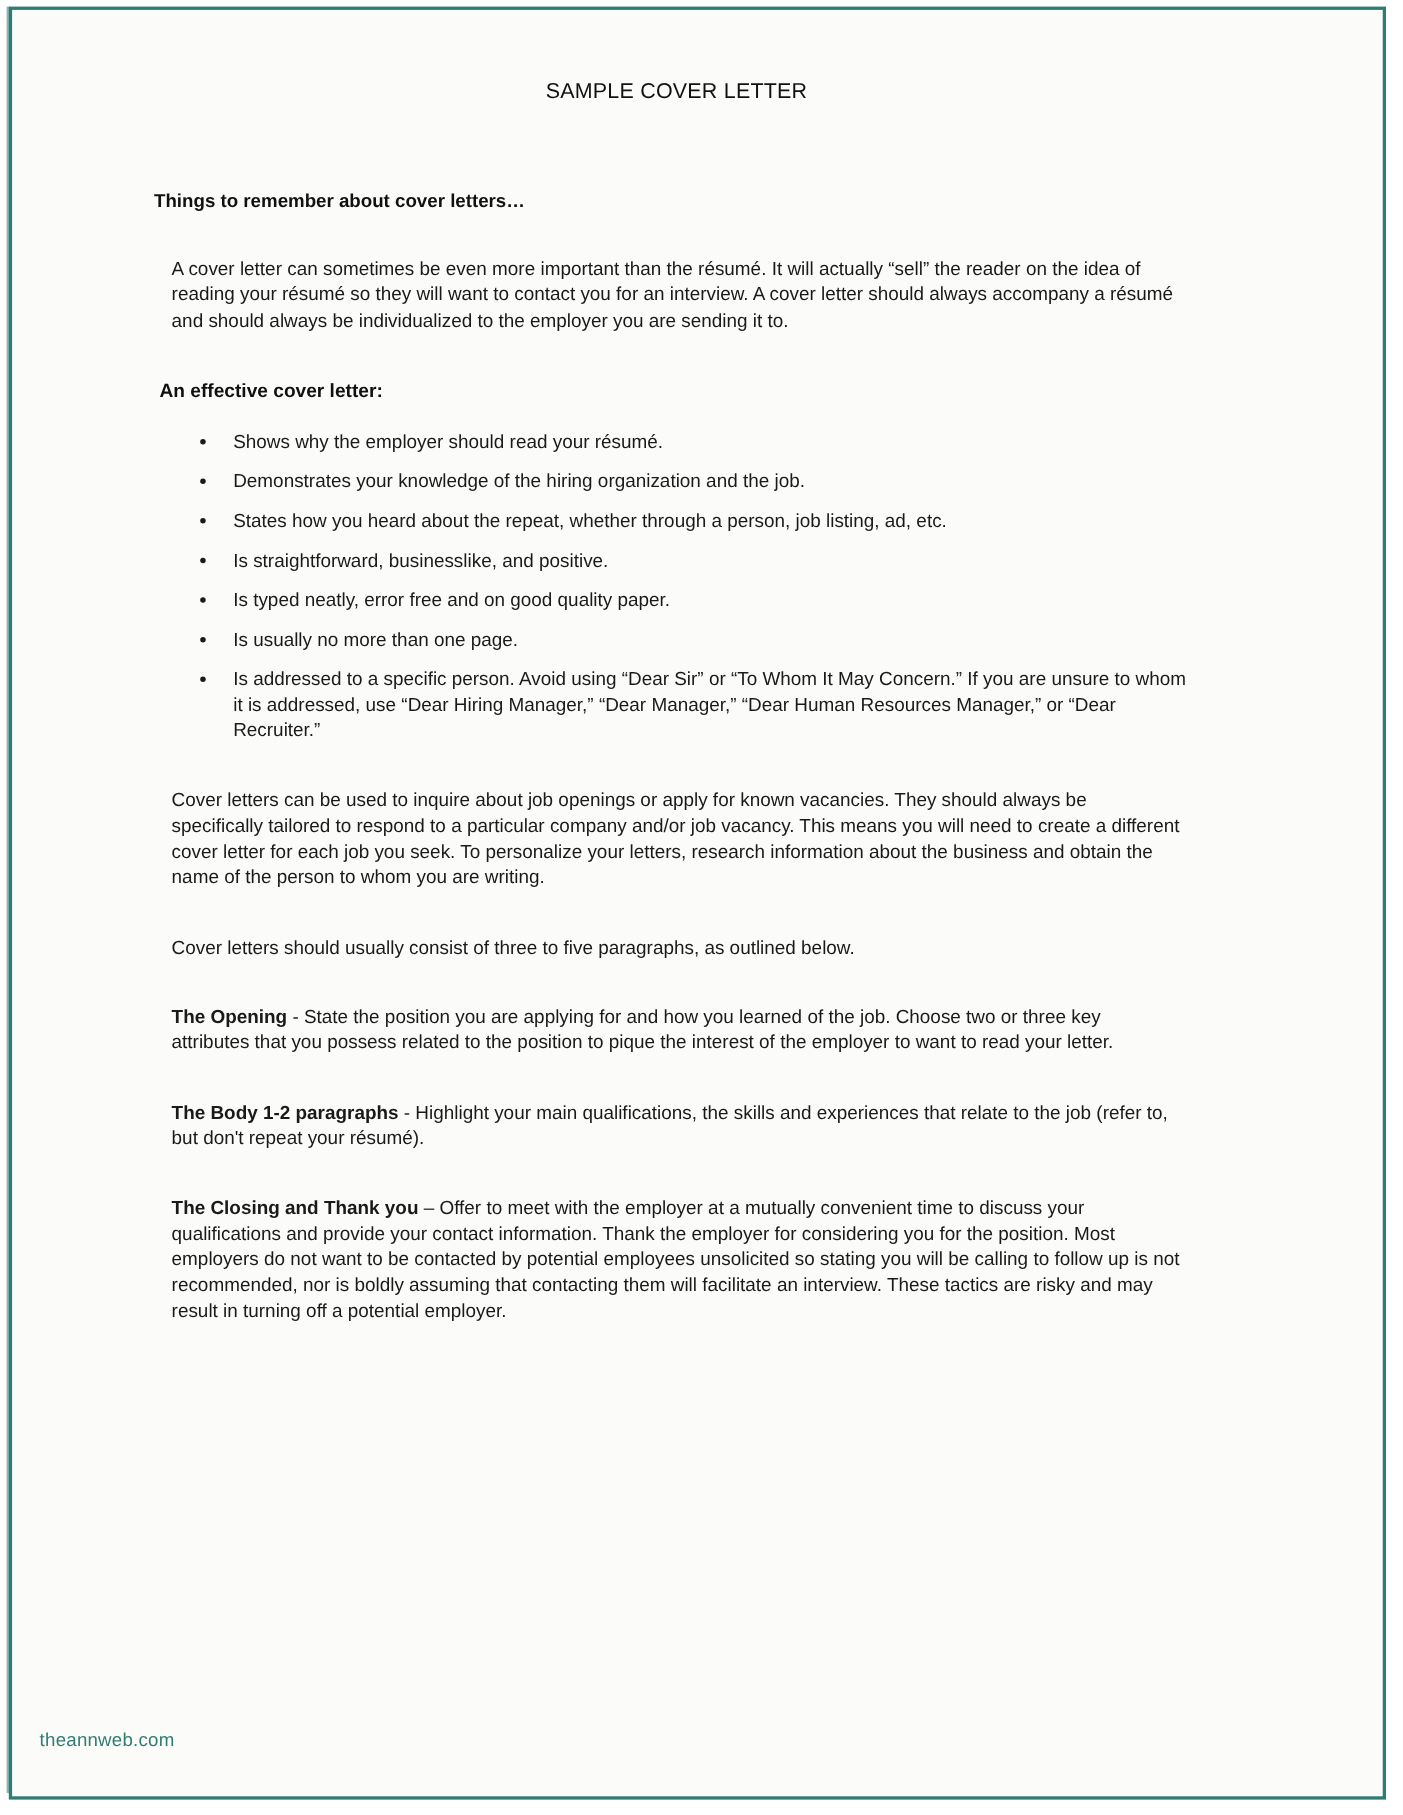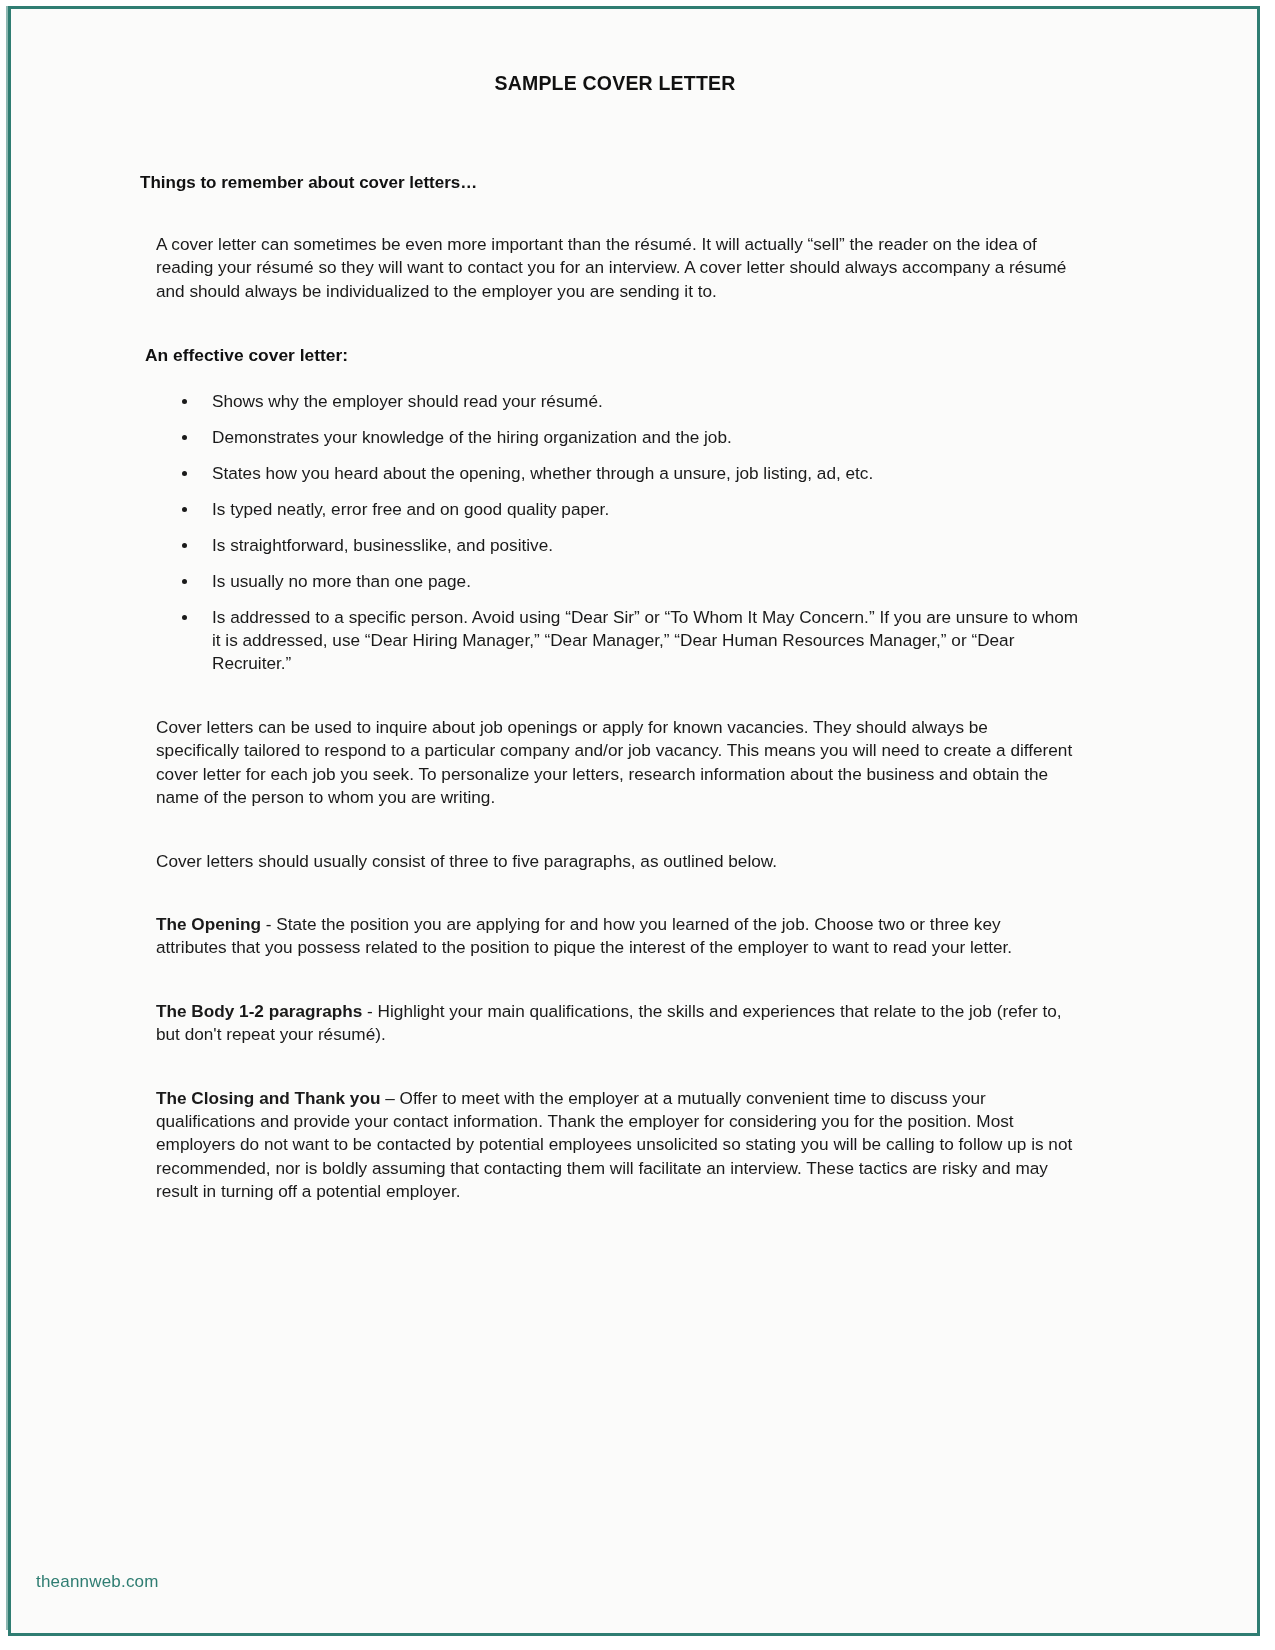--- a/index.html
+++ b/index.html
@@ -40,21 +40,21 @@
   .content {
     position: absolute;
     left: 140px;
     top: 0;
     width: 950px;
     box-sizing: border-box;
     color: #1a1a1a;
   }
   .doc-title {
     text-align: center;
-    font-weight: bold;
+    font-weight: normal;
     font-size: 19.5px;
     letter-spacing: .2px;
     margin: 0;
     padding-top: 72px;
     color: #111111;
   }
   .section-heading {
     font-weight: bold;
     font-size: 17px;
     margin: 0;
@@ -127,23 +127,23 @@
 
     <h2 class="section-heading">Things to remember about cover letters…</h2>
 
     <p class="body-text">A cover letter can sometimes be even more important than the résumé. It will actually “sell” the reader on the idea of reading your résumé so they will want to contact you for an interview. A cover letter should always accompany a résumé and should always be individualized to the employer you are sending it to.</p>
 
     <p class="sub-heading">An effective cover letter:</p>
 
     <ul class="bullets">
       <li><span class="bullet-dot"></span><span>Shows why the employer should read your résumé.</span></li>
       <li><span class="bullet-dot"></span><span>Demonstrates your knowledge of the hiring organization and the job.</span></li>
-      <li><span class="bullet-dot"></span><span>States how you heard about the opening, whether through a unsure, job listing, ad, etc.</span></li>
+      <li><span class="bullet-dot"></span><span>States how you heard about the repeat, whether through a person, job listing, ad, etc.</span></li>
+      <li><span class="bullet-dot"></span><span>Is straightforward, businesslike, and positive.</span></li>
       <li><span class="bullet-dot"></span><span>Is typed neatly, error free and on good quality paper.</span></li>
-      <li><span class="bullet-dot"></span><span>Is straightforward, businesslike, and positive.</span></li>
       <li><span class="bullet-dot"></span><span>Is usually no more than one page.</span></li>
       <li><span class="bullet-dot"></span><span>Is addressed to a specific person. Avoid using “Dear Sir” or “To Whom It May Concern.” If you are unsure to whom it is addressed, use “Dear Hiring Manager,” “Dear Manager,” “Dear Human Resources Manager,” or “Dear Recruiter.”</span></li>
     </ul>
 
     <p class="body-text para-block">Cover letters can be used to inquire about job openings or apply for known vacancies. They should always be specifically tailored to respond to a particular company and/or job vacancy. This means you will need to create a different cover letter for each job you seek. To personalize your letters, research information about the business and obtain the name of the person to whom you are writing.</p>
 
     <p class="body-text para-block">Cover letters should usually consist of three to five paragraphs, as outlined below.</p>
 
     <p class="body-text para-block"><span class="lead">The Opening</span><span> - State the position you are applying for and how you learned of the job. Choose two or three key attributes that you possess related to the position to pique the interest of the employer to want to read your letter.</span></p>
 

